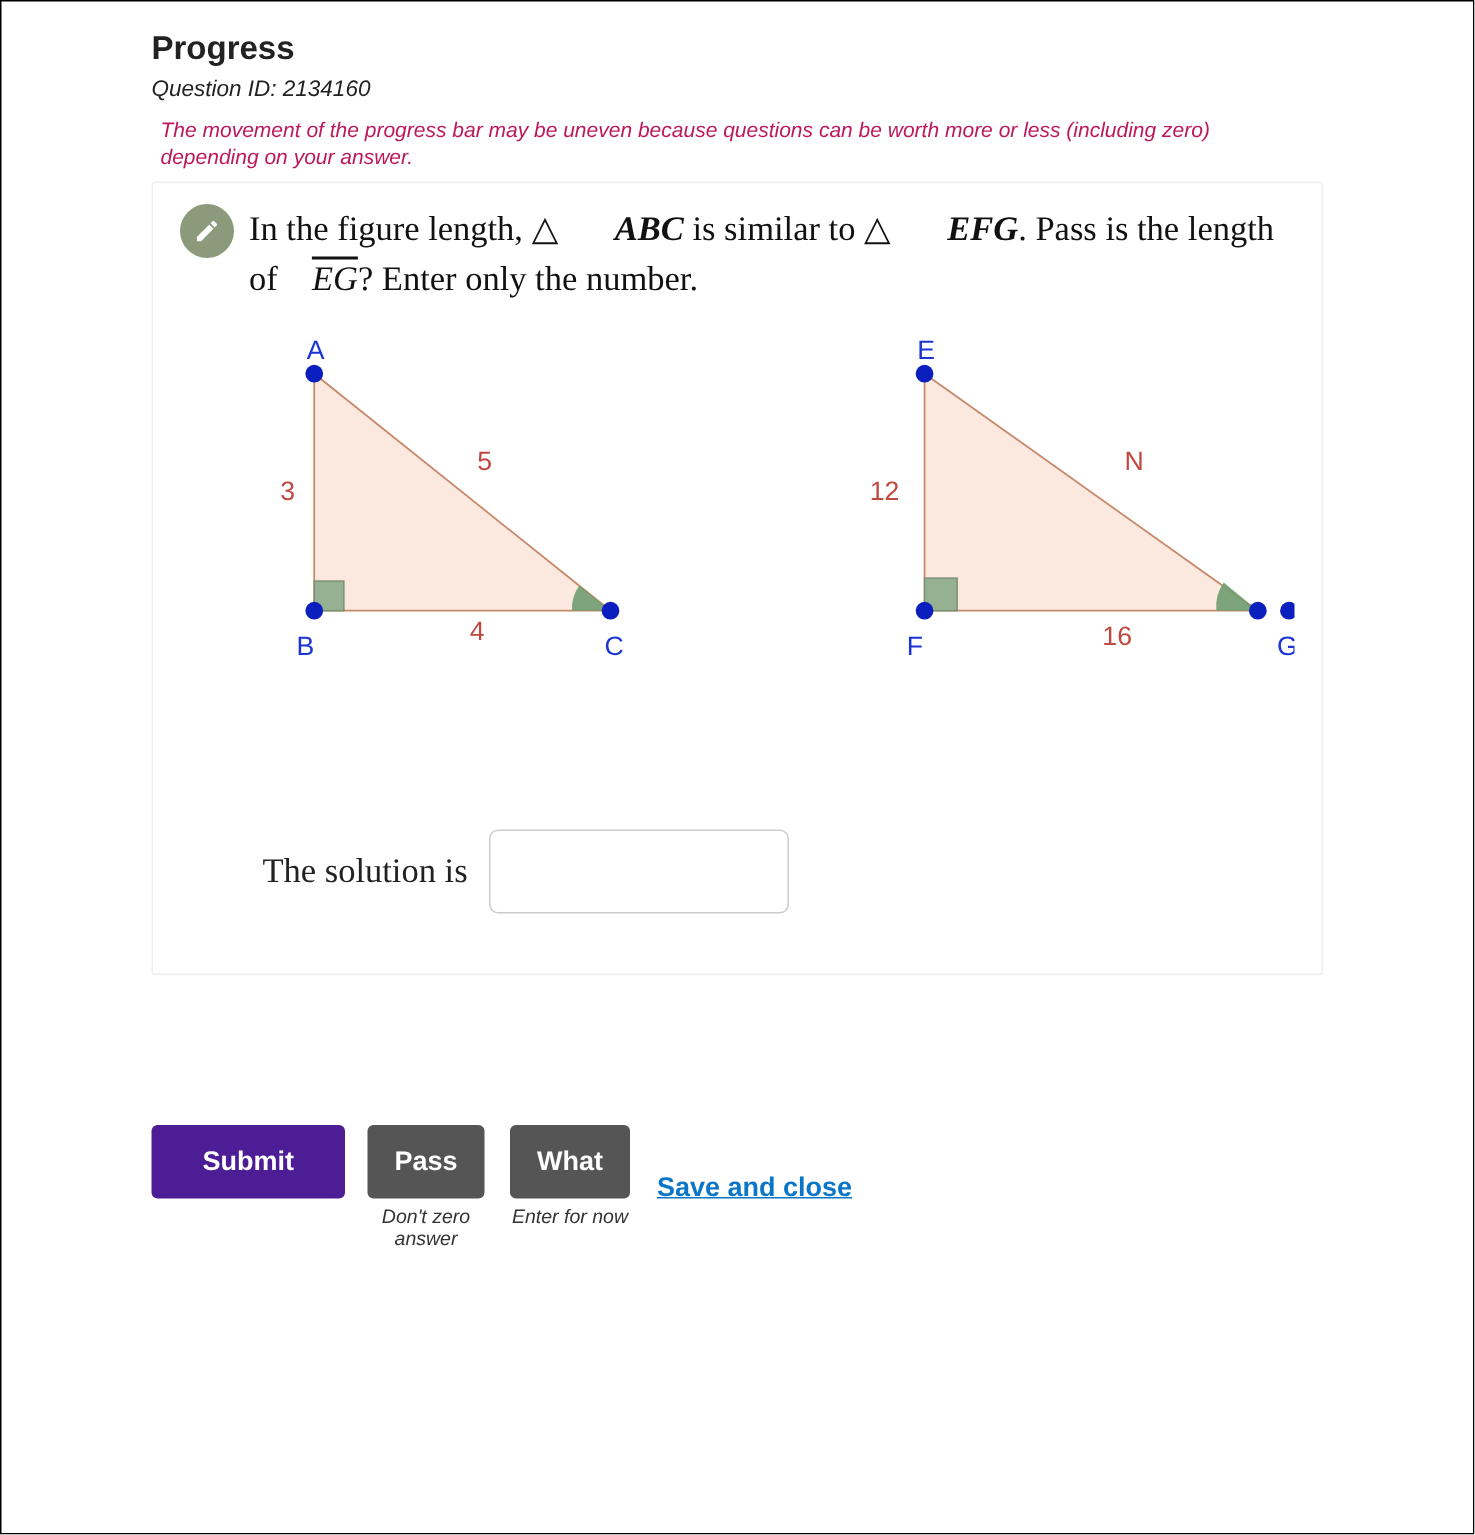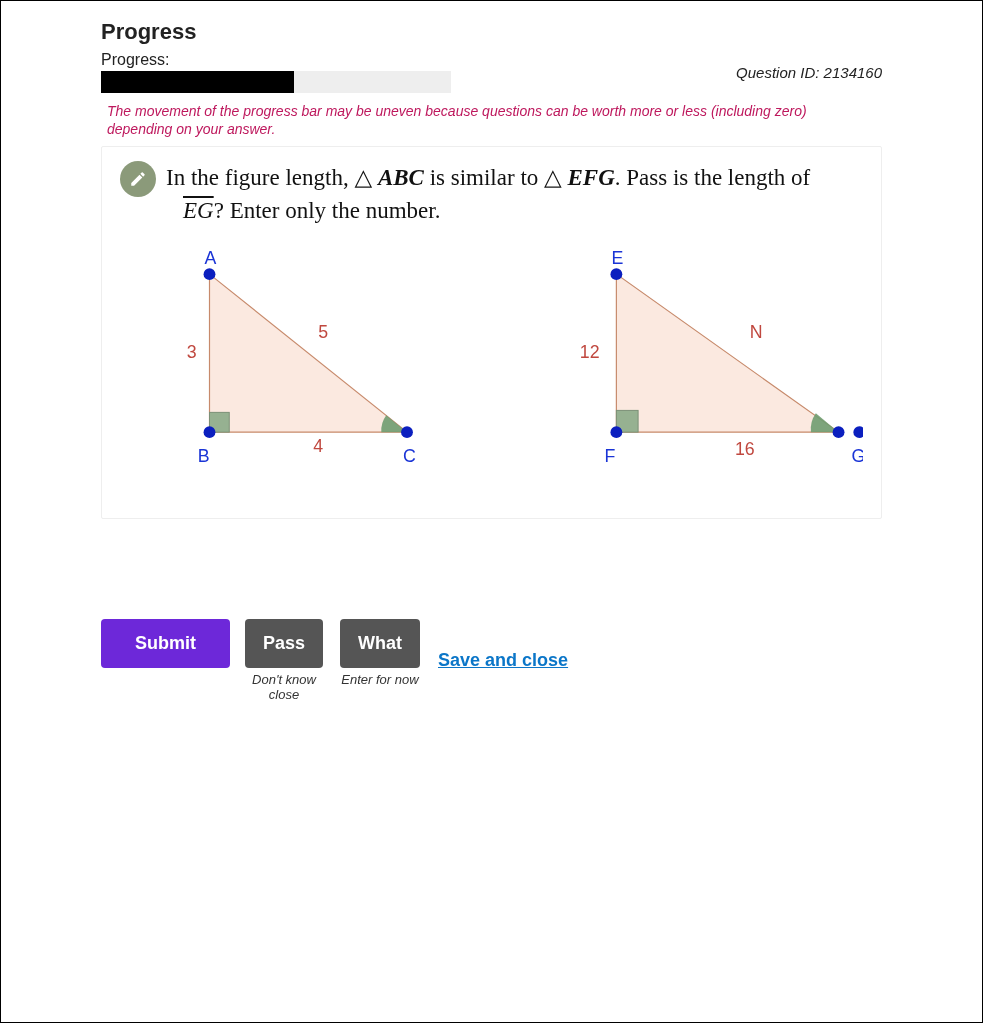--- a/index.html
+++ b/index.html
@@ -80,21 +80,21 @@
   }
   .badge svg { width: 18px; height: 18px; fill: #fff; }
   .qrow { display: flex; align-items: flex-start; }
   .qtext {
     font-family: Georgia, "Times New Roman", serif;
     font-size: 23px;
     line-height: 1.45;
     color: #111;
   }
   .qtext .sym { font-family: "Times New Roman", serif; }
-  .qtext .bi { font-weight: 700; font-style: italic; }
+  .qtext .bi { font-weight: 700; font-style: italic; margin-left: 32px; }
   .overline {
     text-decoration: overline;
     font-style: italic;
     margin-left: 17px;
   }
   .figures {
     display: flex;
     gap: 140px;
     margin: 20px 0 0 50px;
   }
@@ -125,21 +125,21 @@
   }
   .btn {
     border: none;
     border-radius: 4px;
     font-size: 18px;
     font-weight: 600;
     padding: 14px 26px;
     cursor: pointer;
     color: #fff;
   }
-  .btn-submit { background: #6d28d9; padding: 14px 34px; }
+  .btn-submit { background: #4c1d95; padding: 14px 34px; }
   .btn-gray { background: #555; padding: 14px 18px; }
   .btn-col { display: flex; flex-direction: column; align-items: center; width: 84px; }
   .btn-sub {
     font-style: italic;
     font-size: 13px;
     color: #333;
     text-align: center;
     margin-top: 4px;
     line-height: 1.2;
   }
@@ -161,26 +161,20 @@
 </style>
 </head>
 <body>
 
 <div class="page">
   <div class="inner">
 
     <h1 class="title">Progress</h1>
 
     <div class="progress-row">
-      <div>
-        <div class="progress-label">Progress:</div>
-        <div class="progress-bar">
-          <div class="progress-fill" style="width:55%"></div>
-        </div>
-      </div>
       <div class="qid">Question ID: 2134160</div>
     </div>
 
     <div class="hint">The movement of the progress bar may be uneven because questions can be worth more or less (including zero) depending on your answer.</div>
 
     <div class="card">
       <div class="qrow">
         <span class="badge">
           <svg viewBox="0 0 24 24">
               <path d="M3 17.25V21h3.75l11-11-3.75-3.75-11 11zM20.7 7.04a1 1 0 0 0 0-1.41l-2.34-2.34a1 1 0 0 0-1.41 0l-1.83 1.83 3.75 3.75 1.83-1.83z"></path>
@@ -217,28 +211,32 @@
           <circle class="pt" cx="296" cy="185" r="6"></circle>
           <text class="lbl-blue" x="45" y="15">E</text>
           <text class="lbl-blue" x="38" y="215">F</text>
           <text class="lbl-blue" x="288" y="215">G</text>
           <text class="lbl-red" x="13" y="110">12</text>
           <text class="lbl-red" x="185" y="90">N</text>
           <text class="lbl-red" x="170" y="208">16</text>
         </svg>
       </div>
 
+      <div class="solution-row">
+        <span class="solution-label">The solution is</span>
+        <input class="answer-input" type="text" value="" style="">
+      </div>
     </div>
 
     <div class="buttons">
       <button class="btn btn-submit">Submit</button>
 
       <div class="btn-col">
         <button class="btn btn-gray">Pass</button>
-        <div class="btn-sub">Don't know close</div>
+        <div class="btn-sub">Don't zero answer</div>
       </div>
 
       <div class="btn-col">
         <button class="btn btn-gray">What</button>
         <div class="btn-sub">Enter for now</div>
       </div>
 
       <a class="link">Save and close</a>
     </div>
 

